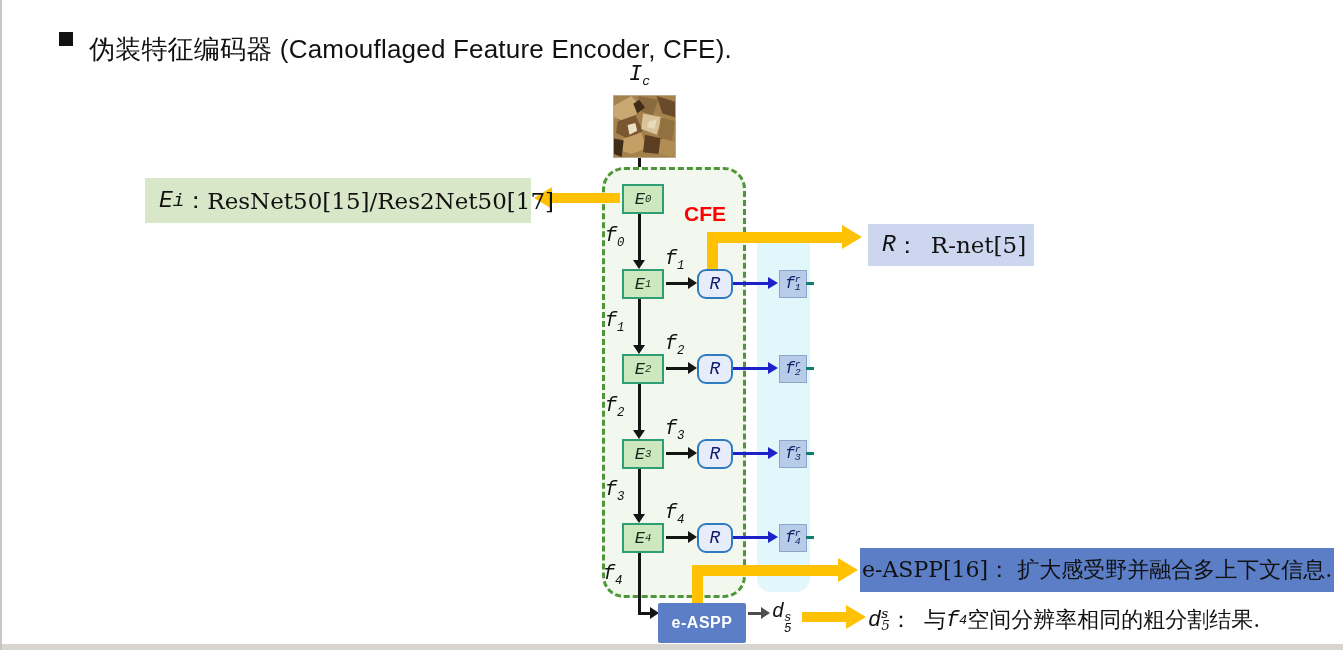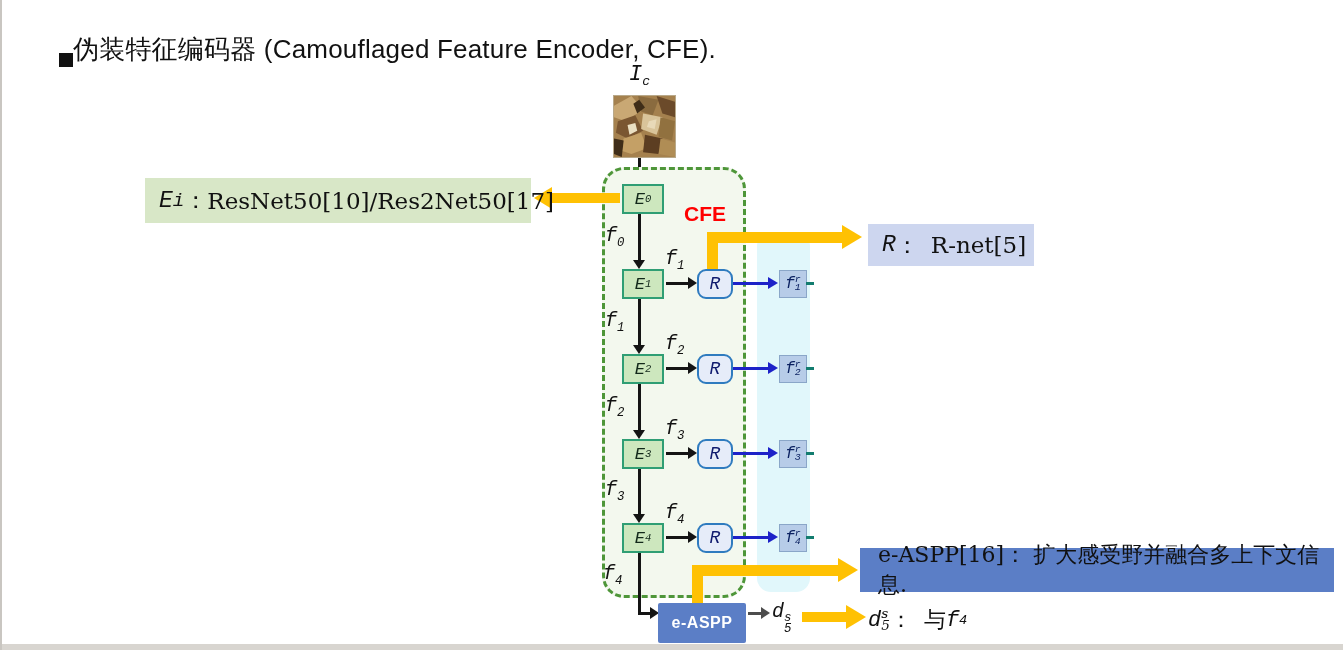--- a/index.html
+++ b/index.html
@@ -22,21 +22,21 @@
   .ln.b{background:var(--blue-arrow)} .ln.y{background:var(--yellow)} .ln.g{background:var(--gray-arrow)}
   .tri{position:absolute;width:0;height:0}
   .tri.dk{border-left:6.5px solid transparent;border-right:6.5px solid transparent;border-top:9px solid var(--ink)}
   .tri.rk{border-top:6.5px solid transparent;border-bottom:6.5px solid transparent;border-left:9px solid var(--ink)}
   .tri.rb{border-top:6.5px solid transparent;border-bottom:6.5px solid transparent;border-left:10px solid var(--blue-arrow)}
   .tri.rg{border-top:6px solid transparent;border-bottom:6px solid transparent;border-left:9px solid var(--gray-arrow)}
   .tri.ry{border-top:12px solid transparent;border-bottom:12px solid transparent;border-left:20px solid var(--yellow)}
   .tri.ly{border-top:11px solid transparent;border-bottom:11px solid transparent;border-right:18px solid var(--yellow)}
   .serif{font-family:"DejaVu Serif","Liberation Serif",serif}
   .math{font-family:Liberation Mono, monospace;font-style:italic}
-  .title-row{position:absolute;left:57px;top:32px;display:flex;align-items:flex-end;}
+  .title-row{position:absolute;left:57px;top:32px;display:flex;align-items:flex-start;gap:16px}
   .bullet{width:14px;height:14px;background:#111;flex:0 0 auto}
   .title-text{font-size:26px;color:#111;letter-spacing:0.2px}
   .cfe-box{position:absolute;left:600px;top:167px;width:144px;height:431px;
     border:3px dashed var(--cfe-border);border-radius:22px;background:var(--cfe-fill)}
   .cyan-panel{position:absolute;left:755px;top:232px;width:53px;height:360px;border-radius:14px;background:var(--cyan-panel)}
   .eblock{position:absolute;left:620px;width:42px;height:30px;background:var(--enc-fill);
     border:2px solid var(--enc-border);color:#12281a;font-size:17px;display:flex;align-items:center;justify-content:center}
   .rblock{position:absolute;left:695px;width:36px;height:30px;background:var(--r-fill);
     border:2px solid var(--r-border);border-radius:9px;color:#101a6e;font-size:18px;display:flex;align-items:center;justify-content:center}
   .fout{position:absolute;left:777px;width:28px;height:28px;background:var(--fout-fill);
@@ -44,21 +44,21 @@
   .tick{position:absolute;left:804px;width:8px;height:3px;background:var(--teal-tick)}
   .flabel{position:absolute;color:#111;font-size:20px}
   .flabel sub,.eblock sub,.rnet-term sub{font-size:0.62em}
   .ss{display:inline-flex;flex-direction:column;align-items:flex-start;line-height:0.85;font-size:0.62em;font-style:italic;vertical-align:-0.35em}
   .easpp{position:absolute;left:656px;top:603px;width:88px;height:40px;background:var(--blue-box);
     border-radius:2px;color:#fff;font-size:16px;font-weight:bold;display:flex;align-items:center;justify-content:center;letter-spacing:0.5px}
   .cfe-tag{position:absolute;left:682px;top:202px;color:#FF0000;font-weight:bold;font-size:21px}
   .ann{position:absolute;display:flex;align-items:center;color:#111}
   .ann-green{left:143px;top:178px;width:386px;height:45px;background:var(--green-box);font-size:23px;padding-left:14px}
   .ann-lav{left:866px;top:224px;width:166px;height:42px;background:var(--lav-box);font-size:23px;padding-left:14px}
-  .ann-blue{left:858px;top:548px;width:474px;height:44px;background:var(--blue-box);font-size:22px;padding-left:18px}
+  .ann-blue{left:858px;top:548px;width:474px;height:44px;background:var(--blue-box);font-size:22px;padding-left:2px}
   .ann-d5{left:866px;top:597px;width:470px;height:46px;background:transparent;font-size:22px}
   .gap{display:inline-block;width:12px}
   .camo{position:absolute;left:611px;top:95px;width:63px;height:63px;border:1px solid #b9a98a}
 </style>
 </head>
 <body>
 
 <div class="slide">
 
   <div class="title-row">
@@ -222,21 +222,21 @@
   <div class="tri ry" style="left:836px;top:558px"></div>
 
   <div class="ln y" style="left:800px;top:612px;width:45px;height:10px"></div>
   <div class="tri ry" style="left:844px;top:605px"></div>
 
   <div class="ann ann-green serif">
     <span class="math">E</span>
       <sub class="math">i</sub>
       <span>：</span>
       <span class="gap"></span>
-      <span>ResNet50[10]/Res2Net50[17]</span>
+      <span>ResNet50[15]/Res2Net50[17]</span>
   </div>
 
   <div class="ann ann-lav serif">
     <span class="math rnet-term">R</span>
       <span>：</span>
       <span class="gap"></span>
       <span>R-net[5]</span>
   </div>
 
   <div class="ann ann-blue serif">
@@ -247,16 +247,17 @@
     <span class="math">d</span>
       <span class="ss">
         <span>s</span>
         <span>5</span>
       </span>
       <span>：</span>
       <span class="gap"></span>
       <span>与</span>
       <span class="math">f</span>
       <sub class="math" style="font-size:0.62em">4</sub>
+      <span>空间分辨率相同的粗分割结果.</span>
   </div>
 
   <div class="bottombar"></div>
 </div>
 
 </body></html>

